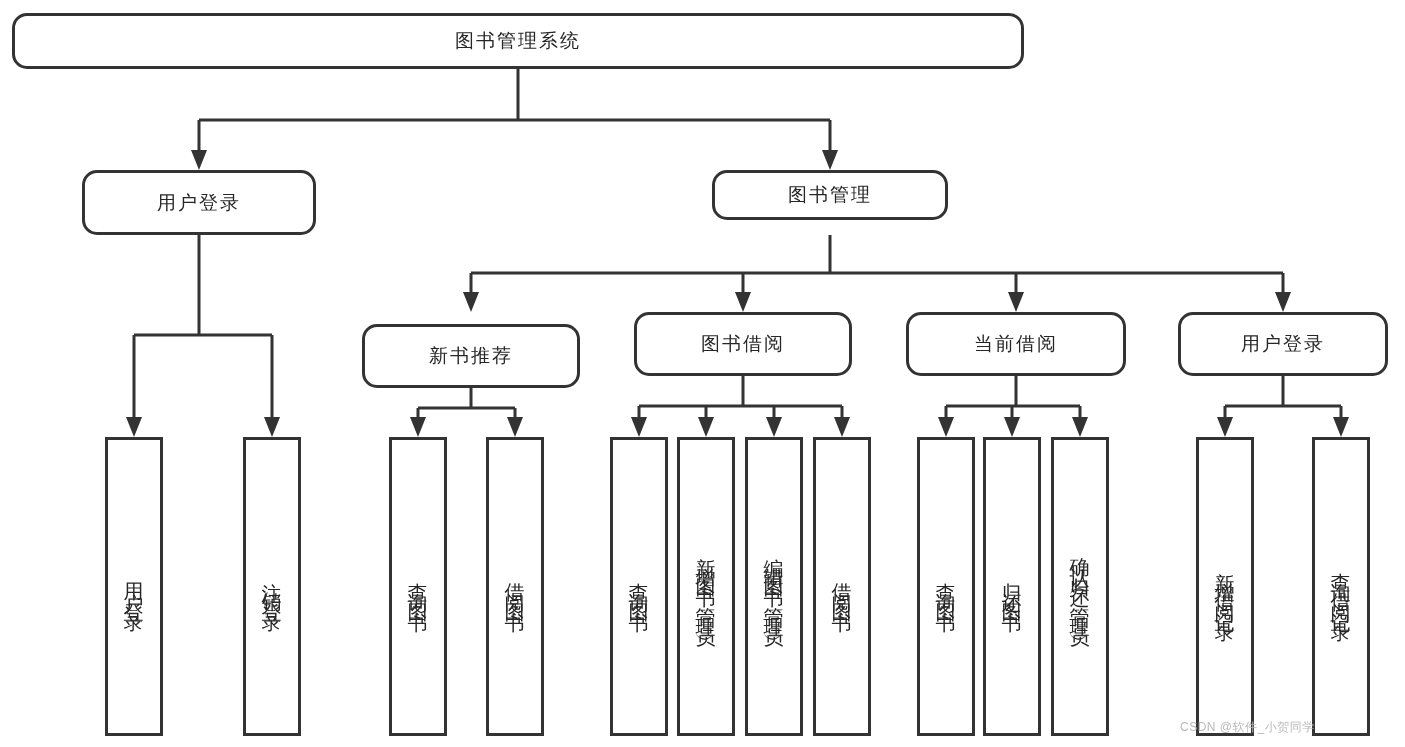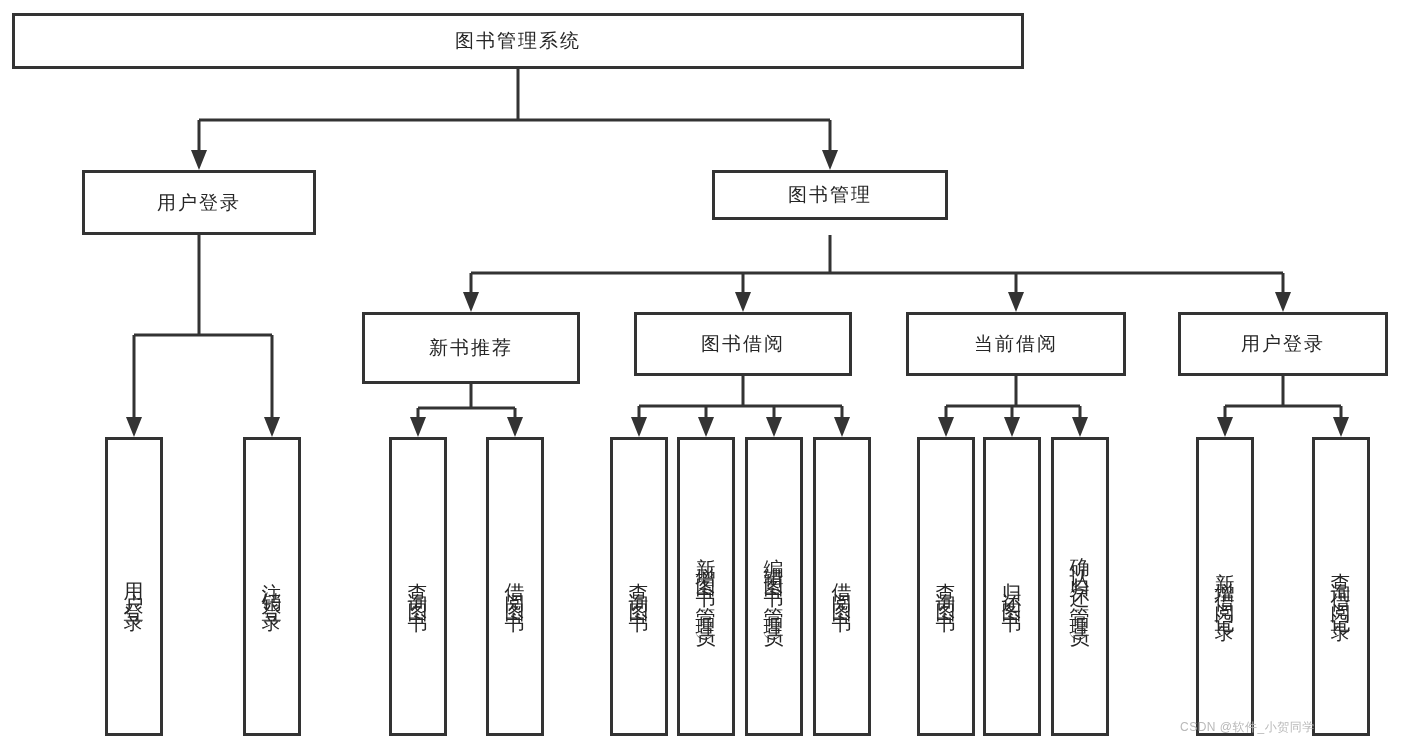--- a/index.html
+++ b/index.html
@@ -21,21 +21,21 @@
   .box{
     position:absolute;
     box-sizing:border-box;
     background:#fff;
     border:3px solid var(--line);
     display:flex;
     align-items:center;
     justify-content:center;
     z-index:2;
   }
-  .hnode{font-size:19px;letter-spacing:2px;}
+  .hnode{font-size:19px;letter-spacing:2px;border-radius:15px;}
   .leaf{z-index:2;}
   .vtext{
     writing-mode:vertical-rl;
     text-orientation:mixed;
     font-size:20px;
     letter-spacing:10px;
     line-height:1;
     white-space:nowrap;
   }
   .watermark{
@@ -97,21 +97,21 @@
     <span>图书管理系统</span>
   </div>
 
   <div class="box hnode" style="left:82px;top:170px;width:234px;height:65px">
     <span>用户登录</span>
   </div>
   <div class="box hnode" style="left:712px;top:170px;width:236px;height:50px">
     <span>图书管理</span>
   </div>
 
-  <div class="box hnode" style="left:362px;top:312px;width:218px;height:72px">
+  <div class="box hnode" style="left:362px;top:324px;width:218px;height:64px">
     <span>新书推荐</span>
   </div>
   <div class="box hnode" style="left:906px;top:312px;width:220px;height:64px">
     <span>当前借阅</span>
   </div>
   <div class="box hnode" style="left:634px;top:312px;width:218px;height:64px">
     <span>图书借阅</span>
   </div>
   <div class="box hnode" style="left:1178px;top:312px;width:210px;height:64px">
     <span>用户登录</span>

